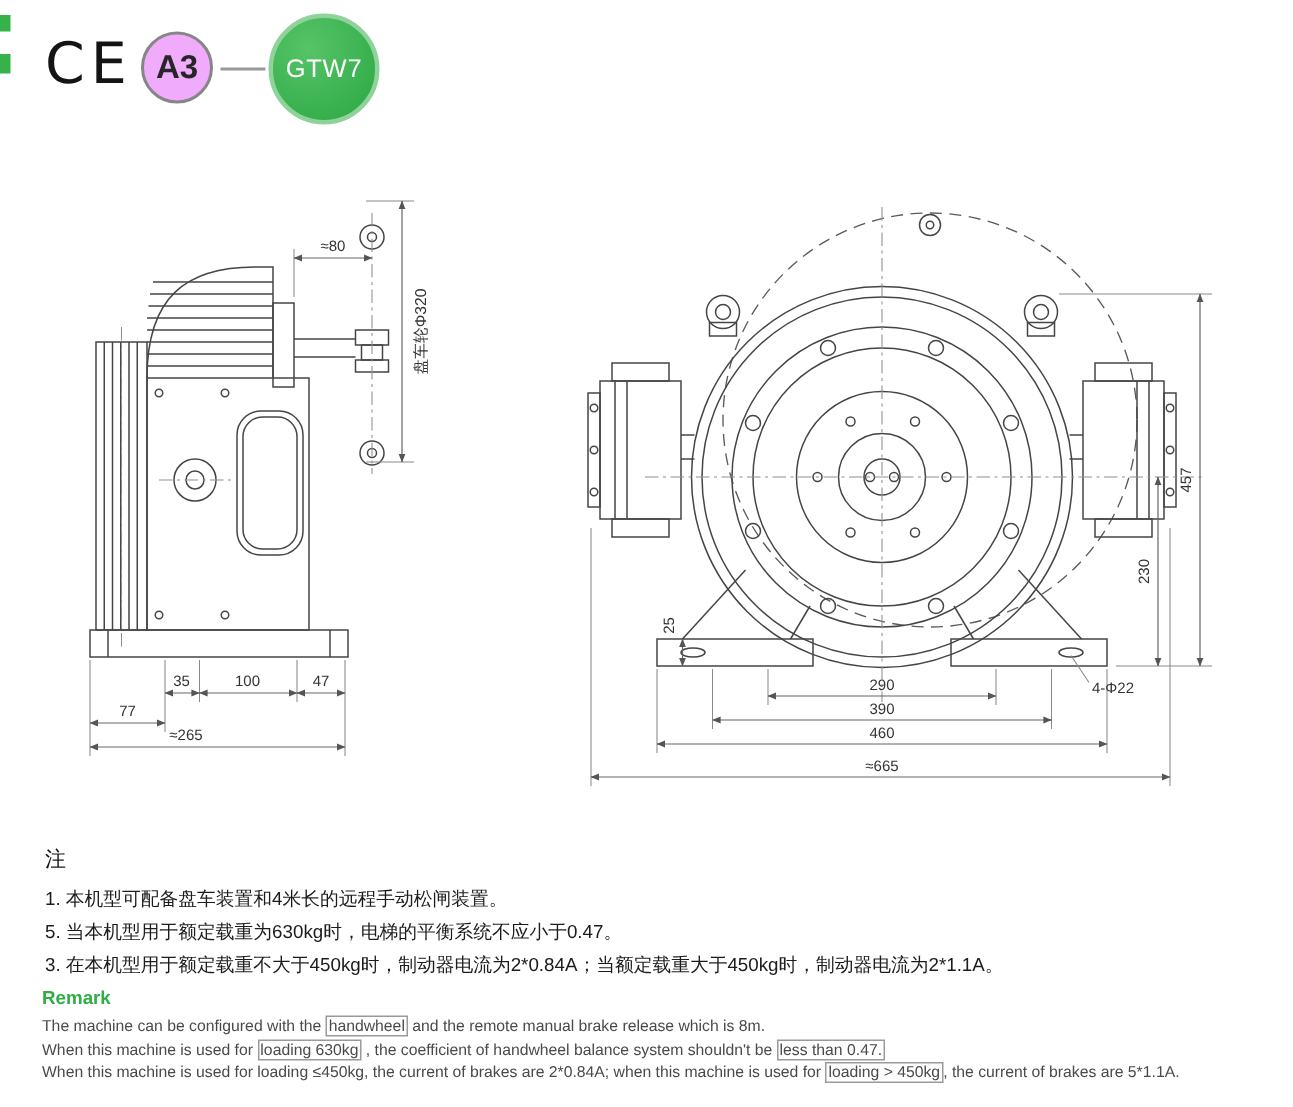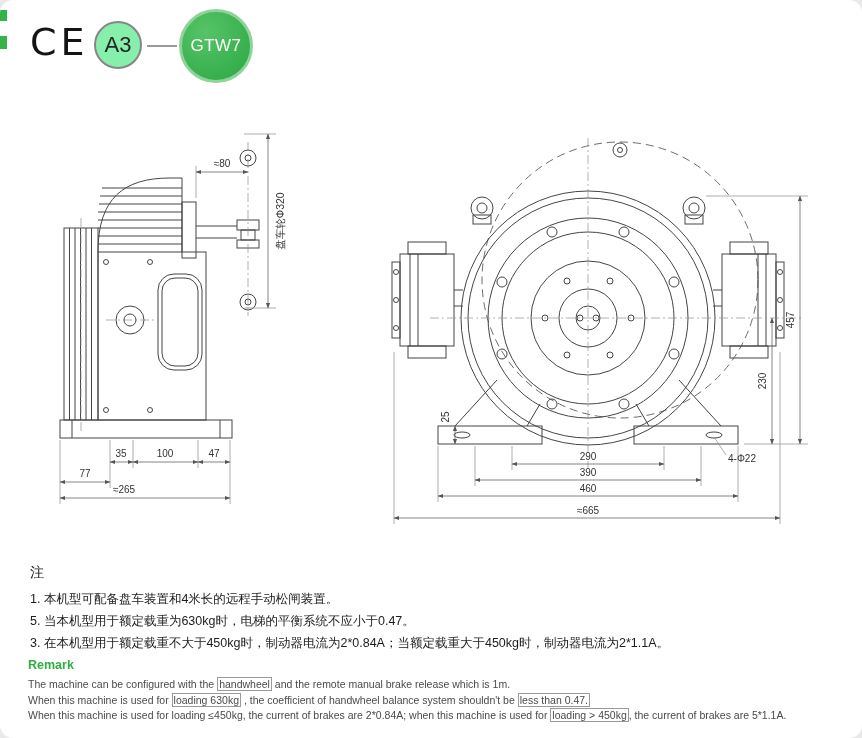--- a/index.html
+++ b/index.html
@@ -1,28 +1,28 @@
 <!DOCTYPE html>
 <html><head>
 <meta charset="utf-8">
 <title>GTW7</title>
 <style>
   html,body{margin:0;padding:0;background:#e9e9e9;}
   .page{
     position:relative;width:862px;height:738px;background:#ffffff;overflow:hidden;
-    font-family:"Liberation Sans",sans-serif;color:#111;margin:0 auto;border-radius:13px;
+    font-family:"Liberation Sans",sans-serif;color:#111;margin:0 auto;
   }
   
   .edge-mark{position:absolute;left:0;width:7px;background:#35b24a;}
   .edge-mark.m1{top:10px;height:11px;}
   .edge-mark.m2{top:36px;height:13px;}
   .ce{position:absolute;left:30px;top:20px;font-family:"DejaVu Sans",sans-serif;
       font-size:38px;font-weight:400;letter-spacing:4px;color:#141414;}
   .a3{position:absolute;left:94px;top:21px;width:48px;height:48px;border-radius:50%;
-      background:#86efac;border:2px solid #868686;color:#262626;font-size:22px;font-weight:normal;
+      background:#f0abfc;border:2px solid #868686;color:#262626;font-size:22px;font-weight:bold;
       display:flex;align-items:center;justify-content:center;box-sizing:border-box;}
   .connector{position:absolute;left:147px;top:45px;width:30px;height:2px;background:#9a9a9a;}
   .gtw7{position:absolute;left:179px;top:9px;width:74px;height:74px;border-radius:50%;
       background:radial-gradient(circle at 35% 30%, #56c468, #2aa742);
       border:3px solid #8fd39b;color:#ffffff;font-size:17px;font-weight:normal;letter-spacing:.5px;
       display:flex;align-items:center;justify-content:center;box-sizing:border-box;}
   
   svg.drawing{position:absolute;left:0;top:0;}
   .dimtext{font-family:"Liberation Sans",sans-serif;font-size:10px;fill:#333;}
   .dimtext.cn{font-size:10.5px;}
@@ -251,18 +251,18 @@
 
   <section class="notes">
     <div class="notes-heading">注</div>
     <div class="note-line">1. 本机型可配备盘车装置和4米长的远程手动松闸装置。</div>
     <div class="note-line">5. 当本机型用于额定载重为630kg时，电梯的平衡系统不应小于0.47。</div>
     <div class="note-line">3. 在本机型用于额定载重不大于450kg时，制动器电流为2*0.84A；当额定载重大于450kg时，制动器电流为2*1.1A。</div>
   </section>
 
   <section class="remark">
     <div class="remark-heading">Remark</div>
-    <div class="remark-line"><span>The machine can be configured with the </span><span class="boxed">handwheel</span><span> and the remote manual brake release which is 1m.</span></div>
+    <div class="remark-line"><span>The machine can be configured with the </span><span class="boxed">handwheel</span><span> and the remote manual brake release which is 8m.</span></div>
     <div class="remark-line"><span>When this machine is used for </span><span class="boxed">loading 630kg</span><span> , the coefficient of handwheel balance system shouldn't be </span><span class="boxed">less than 0.47.</span></div>
     <div class="remark-line"><span>When this machine is used for loading ≤450kg, the current of brakes are 2*0.84A; when this machine is used for </span><span class="boxed">loading &gt; 450kg</span><span>, the current of brakes are 5*1.1A.</span></div>
   </section>
 
 </div>
 
 </body></html>

